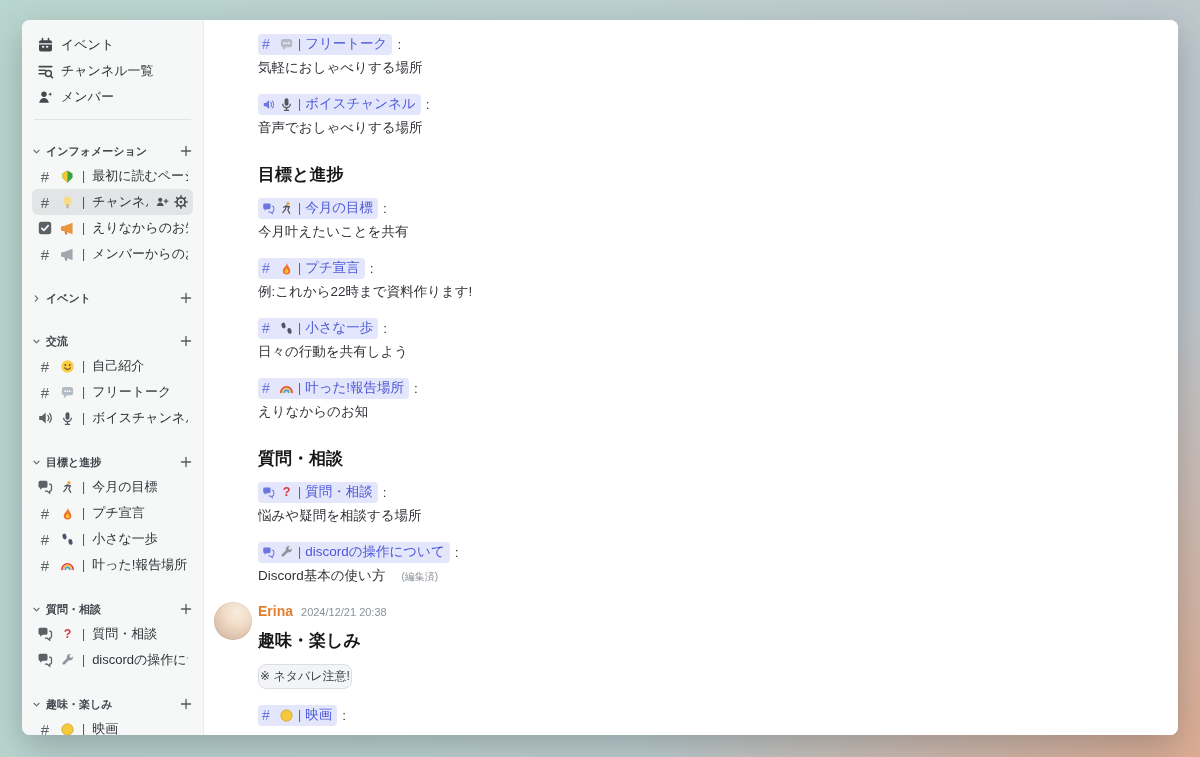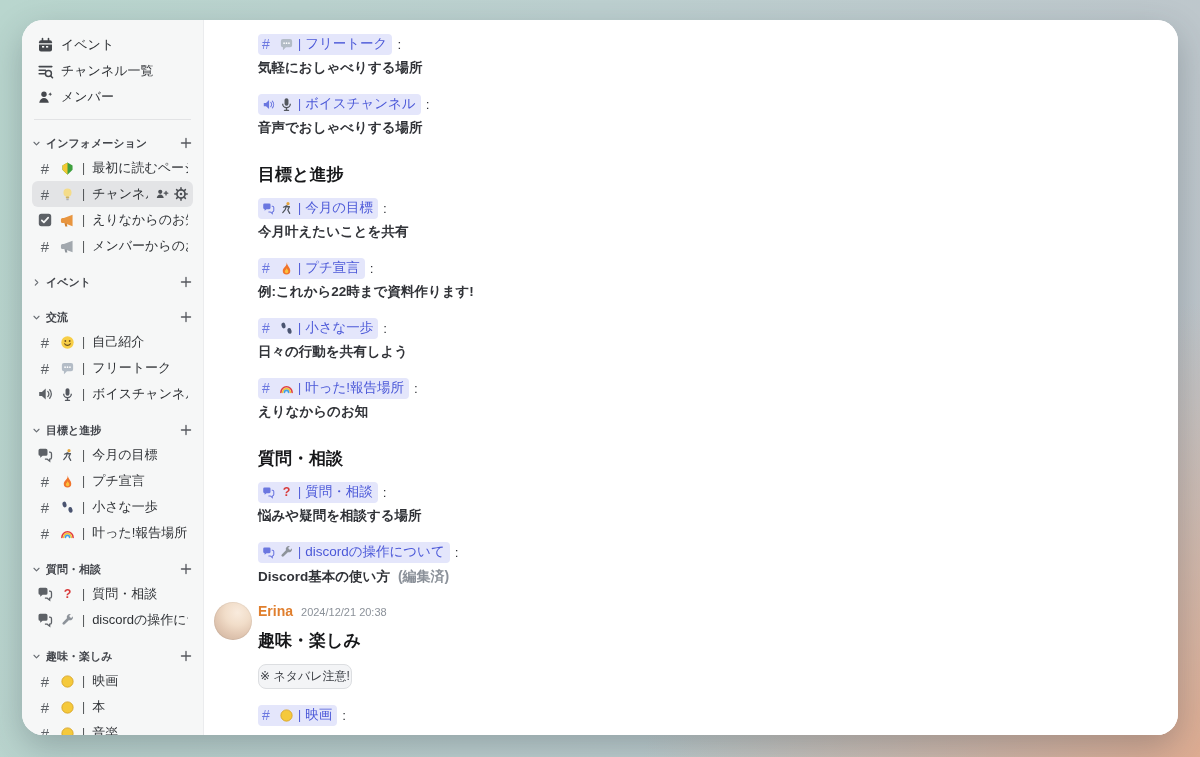--- a/index.html
+++ b/index.html
@@ -3,62 +3,62 @@
 <meta charset="utf-8">
 <style>
   html,body{margin:0;padding:0;width:1200px;height:757px;overflow:hidden;
     font-family:"Liberation Sans","DejaVu Sans",sans-serif;}
   body{
     background:
       radial-gradient(90% 115% at 103% 103%, #e0aa8d 0%, rgba(224,170,141,0) 55%),
       linear-gradient(100deg, #b9d6ce 0%, #bdd0d0 45%, #bec5cb 100%);
   }
   .window{position:absolute;left:22px;top:20px;width:1156px;height:715px;background:#ffffff;
-    border-radius:21px;box-shadow:0 12px 34px rgba(40,50,60,.28);display:flex;overflow:hidden;}
+    border-radius:8px;box-shadow:0 12px 34px rgba(40,50,60,.28);display:flex;overflow:hidden;}
 
   
   .sidebar{flex:0 0 182px;width:182px;background:#f6f7f7;border-right:1px solid #ebecee;
     padding:12px 10px 0 10px;box-sizing:border-box;overflow:hidden;}
   .side-row{display:flex;align-items:center;height:26px;gap:7px;padding:0 5px;border-radius:6px;
     color:#2f3236;font-size:13px;cursor:pointer;}
   .side-row .ic{display:flex;align-items:center;justify-content:center;}
   .top-ic{width:17px;flex:0 0 17px;color:#45484d;}
   .top-ic svg{width:17px;height:17px;display:block;}
   .type-ic{width:16px;flex:0 0 16px;color:#5d6166;}
   .type-ic svg{width:16px;height:16px;display:block;}
   .emoji{width:15px;flex:0 0 15px;display:flex;align-items:center;justify-content:center;}
   .emoji svg{width:15px;height:15px;display:block;}
   .hash-glyph{font-weight:500;font-size:15px;line-height:1;}
   .sep{color:#2f3236;opacity:.85;font-size:12px;}
   .lbl{white-space:nowrap;overflow:hidden;}
   .side-row.selected{background:#e3e4e6;}
   .trailing{margin-left:auto;display:flex;gap:5px;color:#4e5156;}
   .trailing svg{width:14px;height:14px;display:block;}
   .divider{height:1px;background:#e2e3e5;margin:9px 2px 2px;}
-  .section-hd{display:flex;align-items:center;height:24px;margin-top:11px;font-size:11px;
+  .section-hd{display:flex;align-items:center;height:24px;margin-top:19px;font-size:11px;
     font-weight:700;color:#42454b;gap:5px;cursor:pointer;}
   .chev{width:9px;color:#6a6e74;display:flex;}
   .chev svg{width:9px;height:9px;display:block;}
   .plus-btn{margin-left:auto;color:#55585e;display:flex;cursor:pointer;}
   .plus-btn svg{width:14px;height:14px;display:block;}
 
   
   .main{flex:1;position:relative;padding:14px 40px 0 54px;box-sizing:border-box;color:#313338;
     font-size:13.5px;overflow:hidden;background:#fff;}
   .group{margin-bottom:17px;}
   .chip-line{display:flex;align-items:center;gap:5px;margin-bottom:4px;height:21px;}
   .chip{display:inline-flex;align-items:center;gap:4px;background:#e4e6fb;color:#4b58d8;
     border-radius:4px;padding:1px 5px 2px 4px;font-size:13.5px;font-weight:500;cursor:pointer;}
   .chip .type-ic{color:#6b77e0;width:13px;flex:0 0 13px;}
   .chip .type-ic svg{width:13px;height:13px;}
   .chip .hash-glyph{font-size:14px;}
   .chip .sep{color:#4b58d8;opacity:1;}
   .colon{color:#313338;}
-  .desc{line-height:18px;color:#313338;font-weight:bold;}
-  .edited{font-size:14px;color:#8b9199;margin-left:8px;}
+  .desc{line-height:18px;color:#313338;}
+  .edited{font-size:10px;color:#8b9199;margin-left:16px;}
   .heading{font-size:17px;font-weight:800;color:#17181a;margin:26px 0 12px;}
   .msg-header + .heading{margin-top:4px;}
   .main > .heading:first-child{margin-top:0;}
   .tagchip{display:inline-block;background:#f3f4f6;border:1px solid #dcdee1;border-radius:8px;
     padding:3px 1px;font-size:12px;color:#3a3d43;margin:0 0 16px;}
   .msg-header{position:relative;display:flex;align-items:baseline;margin:14px 0 2px;height:22px;}
   .avatar{position:absolute;left:-44px;top:-1px;width:38px;height:38px;border-radius:50%;cursor:pointer;
     background:radial-gradient(circle at 62% 28%, #f9ebdd 0%, #f1ddc9 35%, #e3c9b4 60%, #c9ad99 100%);
     box-shadow:inset 0 0 0 1px rgba(0,0,0,.05);}
   .author{font-weight:700;color:#e07f2e;font-size:14px;cursor:pointer;}

